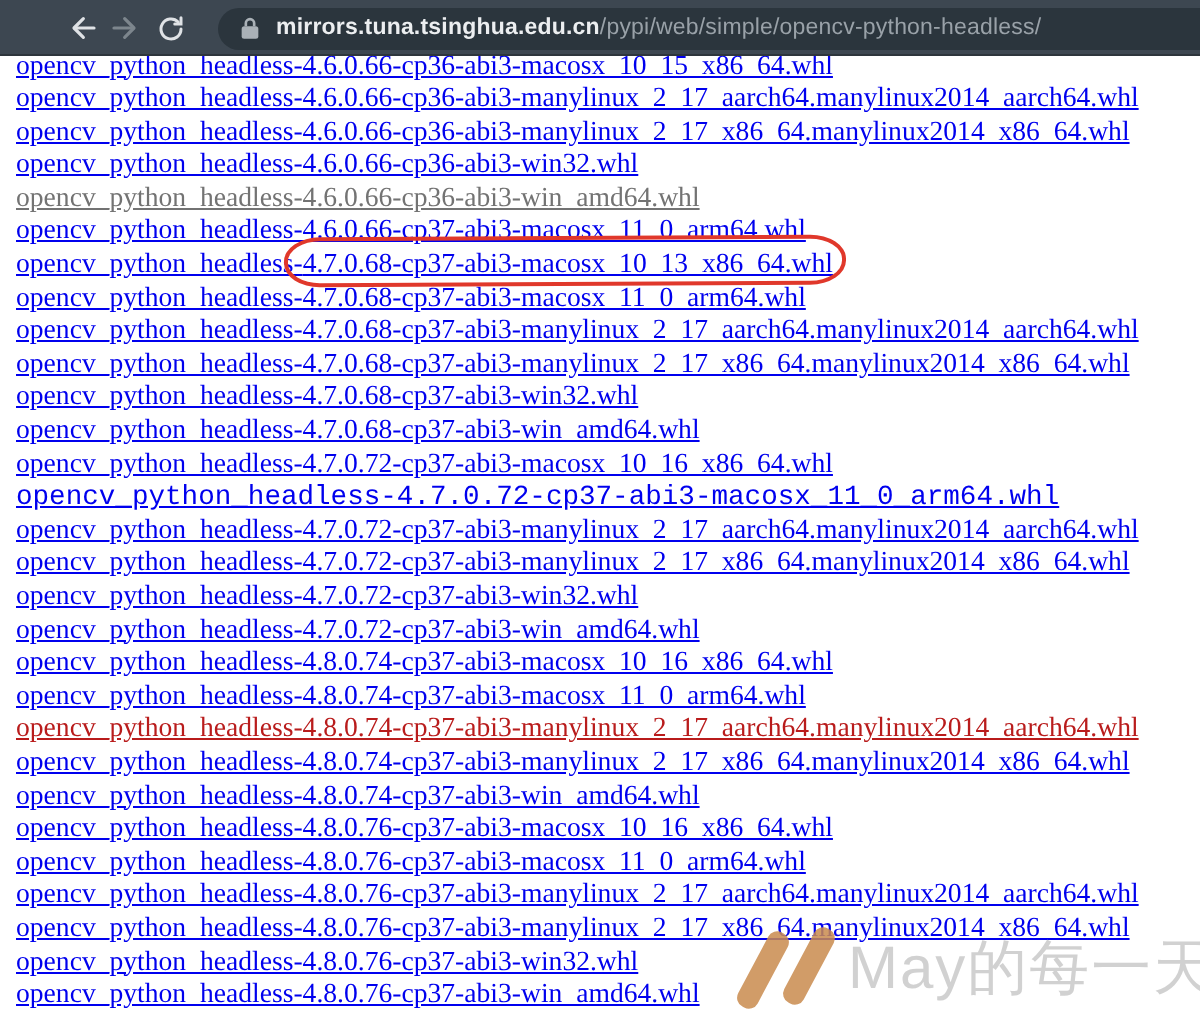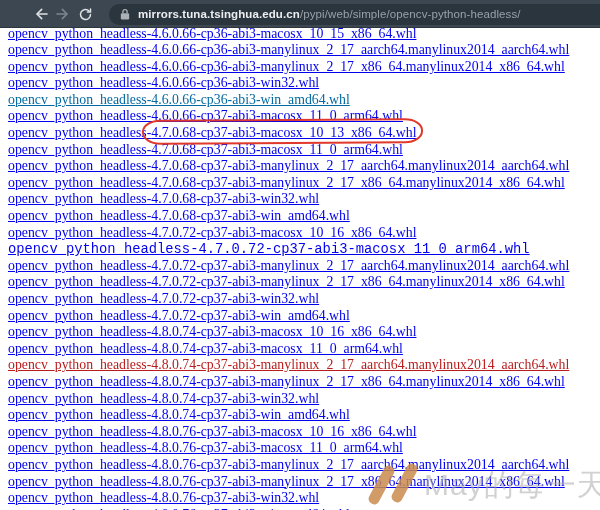--- a/index.html
+++ b/index.html
@@ -93,39 +93,38 @@
       <span class="url"><span class="domain">mirrors.tuna.tsinghua.edu.cn</span><span class="path">/pypi/web/simple/opencv-python-headless/</span></span>
     </div>
   </div>
 
   <div class="content">
     <div class="file-list">
         <div class="row"><a href="#" style="color: rgb(0, 0, 238);">opencv_python_headless-4.6.0.66-cp36-abi3-macosx_10_15_x86_64.whl</a></div>
         <div class="row"><a href="#" style="color: rgb(0, 0, 238);">opencv_python_headless-4.6.0.66-cp36-abi3-manylinux_2_17_aarch64.manylinux2014_aarch64.whl</a></div>
         <div class="row"><a href="#" style="color: rgb(0, 0, 238);">opencv_python_headless-4.6.0.66-cp36-abi3-manylinux_2_17_x86_64.manylinux2014_x86_64.whl</a></div>
         <div class="row"><a href="#" style="color: rgb(0, 0, 238);">opencv_python_headless-4.6.0.66-cp36-abi3-win32.whl</a></div>
-        <div class="row"><a href="#" style="color: #0369a1;">opencv_python_headless-4.6.0.66-cp36-abi3-win_amd64.whl</a></div>
+        <div class="row"><a href="#" style="color: #737373;">opencv_python_headless-4.6.0.66-cp36-abi3-win_amd64.whl</a></div>
         <div class="row"><a href="#" style="color: rgb(0, 0, 238);">opencv_python_headless-4.6.0.66-cp37-abi3-macosx_11_0_arm64.whl</a></div>
         <div class="row"><a href="#" style="color: rgb(0, 0, 238);">opencv_python_headless-<span class="circled" style="--oval-color: #e0382b;">4.7.0.68-cp37-abi3-macosx_10_13_x86_64.whl</span></a></div>
         <div class="row"><a href="#" style="color: rgb(0, 0, 238);">opencv_python_headless-4.7.0.68-cp37-abi3-macosx_11_0_arm64.whl</a></div>
         <div class="row"><a href="#" style="color: rgb(0, 0, 238);">opencv_python_headless-4.7.0.68-cp37-abi3-manylinux_2_17_aarch64.manylinux2014_aarch64.whl</a></div>
         <div class="row"><a href="#" style="color: rgb(0, 0, 238);">opencv_python_headless-4.7.0.68-cp37-abi3-manylinux_2_17_x86_64.manylinux2014_x86_64.whl</a></div>
         <div class="row"><a href="#" style="color: rgb(0, 0, 238);">opencv_python_headless-4.7.0.68-cp37-abi3-win32.whl</a></div>
         <div class="row"><a href="#" style="color: rgb(0, 0, 238);">opencv_python_headless-4.7.0.68-cp37-abi3-win_amd64.whl</a></div>
         <div class="row"><a href="#" style="color: rgb(0, 0, 238);">opencv_python_headless-4.7.0.72-cp37-abi3-macosx_10_16_x86_64.whl</a></div>
         <div class="row"><a href="#" style="color: rgb(0, 0, 238); font-family: Liberation Mono, monospace;">opencv_python_headless-4.7.0.72-cp37-abi3-macosx_11_0_arm64.whl</a></div>
         <div class="row"><a href="#" style="color: rgb(0, 0, 238);">opencv_python_headless-4.7.0.72-cp37-abi3-manylinux_2_17_aarch64.manylinux2014_aarch64.whl</a></div>
         <div class="row"><a href="#" style="color: rgb(0, 0, 238);">opencv_python_headless-4.7.0.72-cp37-abi3-manylinux_2_17_x86_64.manylinux2014_x86_64.whl</a></div>
         <div class="row"><a href="#" style="color: rgb(0, 0, 238); text-align: center;">opencv_python_headless-4.7.0.72-cp37-abi3-win32.whl</a></div>
         <div class="row"><a href="#" style="color: rgb(0, 0, 238);">opencv_python_headless-4.7.0.72-cp37-abi3-win_amd64.whl</a></div>
         <div class="row"><a href="#" style="color: rgb(0, 0, 238);">opencv_python_headless-4.8.0.74-cp37-abi3-macosx_10_16_x86_64.whl</a></div>
         <div class="row"><a href="#" style="color: rgb(0, 0, 238);">opencv_python_headless-4.8.0.74-cp37-abi3-macosx_11_0_arm64.whl</a></div>
         <div class="row"><a href="#" style="color: #b91c1c;">opencv_python_headless-4.8.0.74-cp37-abi3-manylinux_2_17_aarch64.manylinux2014_aarch64.whl</a></div>
         <div class="row"><a href="#" style="color: rgb(0, 0, 238);">opencv_python_headless-4.8.0.74-cp37-abi3-manylinux_2_17_x86_64.manylinux2014_x86_64.whl</a></div>
-        <div class="row"><a href="#" style="color: rgb(0, 0, 238);">opencv_python_headless-4.8.0.74-cp37-abi3-win32.whl</a></div>
         <div class="row"><a href="#" style="color: rgb(0, 0, 238);">opencv_python_headless-4.8.0.74-cp37-abi3-win_amd64.whl</a></div>
         <div class="row"><a href="#" style="color: rgb(0, 0, 238);">opencv_python_headless-4.8.0.76-cp37-abi3-macosx_10_16_x86_64.whl</a></div>
         <div class="row"><a href="#" style="color: rgb(0, 0, 238);">opencv_python_headless-4.8.0.76-cp37-abi3-macosx_11_0_arm64.whl</a></div>
         <div class="row"><a href="#" style="color: rgb(0, 0, 238);">opencv_python_headless-4.8.0.76-cp37-abi3-manylinux_2_17_aarch64.manylinux2014_aarch64.whl</a></div>
         <div class="row"><a href="#" style="color: rgb(0, 0, 238);">opencv_python_headless-4.8.0.76-cp37-abi3-manylinux_2_17_x86_64.manylinux2014_x86_64.whl</a></div>
         <div class="row"><a href="#" style="color: rgb(0, 0, 238);">opencv_python_headless-4.8.0.76-cp37-abi3-win32.whl</a></div>
         <div class="row"><a href="#" style="color: rgb(0, 0, 238);">opencv_python_headless-4.8.0.76-cp37-abi3-win_amd64.whl</a></div>
       </div>
 
     <div class="watermark">

